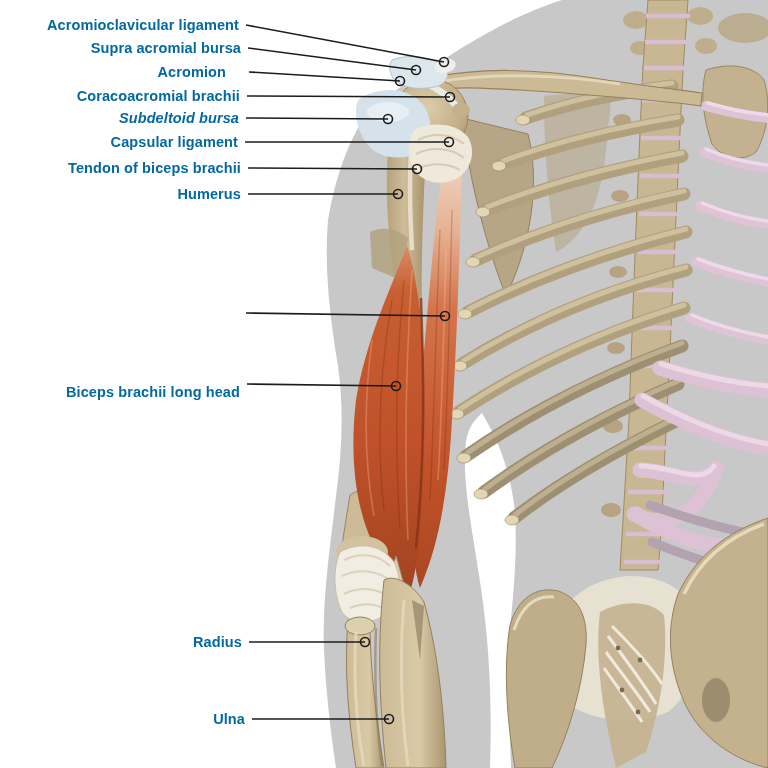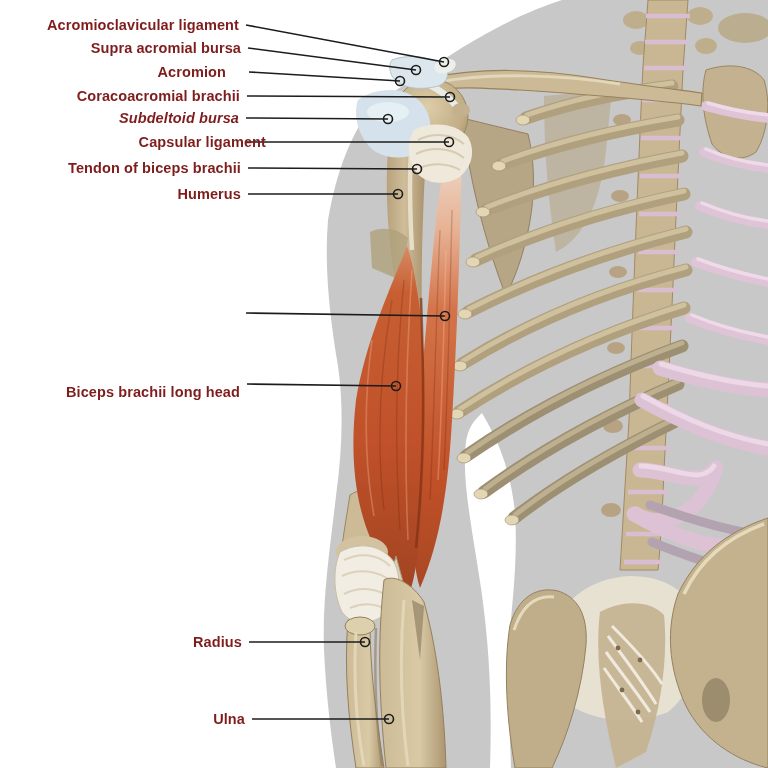--- a/index.html
+++ b/index.html
@@ -1,21 +1,21 @@
 <!DOCTYPE html>
 <html><head>
 <meta charset="utf-8">
 <style>
   html,body{margin:0;padding:0;background:#ffffff;}
   .stage{position:relative;width:768px;height:768px;overflow:hidden;background:#ffffff;
          font-family:"Liberation Sans",sans-serif;}
   .stage svg{position:absolute;left:0;top:0;}
   #labels-layer{position:absolute;left:0;top:0;width:768px;height:768px;pointer-events:none;}
   .lbl{position:absolute;white-space:nowrap;text-align:right;
-       font:700 14.5px "Liberation Sans",sans-serif;color:#7f1d1d;
+       font:700 14.5px "Liberation Sans",sans-serif;color:#0369a1;
        line-height:20px;letter-spacing:.1px;}
 </style>
 </head>
 <body>
 
 <div class="stage">
 
   <svg width="768" height="768" viewBox="0 0 768 768">
     <defs>
       <radialGradient id="gHead" cx="45%" cy="38%" r="70%">
@@ -305,20 +305,20 @@
       <line x1="252" y1="719" x2="389" y2="719" stroke="#1c1c1c" stroke-width="1.6"></line>
       <circle cx="389" cy="719" r="4.5" fill="none" stroke="#1c1c1c" stroke-width="1.6"></circle>
     </svg>
 
   <div id="labels-layer">
       <div class="lbl" style="right: 529px; top: 15px;">Acromioclavicular ligament</div>
       <div class="lbl" style="right: 527px; top: 38px;">Supra acromial bursa</div>
       <div class="lbl" style="right: 542px; top: 62px;">Acromion</div>
       <div class="lbl" style="right: 528px; top: 86px;">Coracoacromial brachii</div>
       <div class="lbl" style="right: 529px; top: 108px; font-style: italic;">Subdeltoid bursa</div>
-      <div class="lbl" style="right: 502px; top: 132px;">Capsular ligament</div>
+      <div class="lbl" style="right: 530px; top: 132px;">Capsular ligament</div>
       <div class="lbl" style="right: 527px; top: 158px; margin-left: 28px;">Tendon of biceps brachii</div>
       <div class="lbl" style="right: 527px; top: 184px;">Humerus</div>
       <div class="lbl" style="right: 528px; top: 382px;">Biceps brachii long head</div>
       <div class="lbl" style="right: 526px; top: 632px; margin-left: 6px;">Radius</div>
       <div class="lbl" style="right: 523px; top: 709px;">Ulna</div>
     </div>
 </div>
 
 </body></html>

